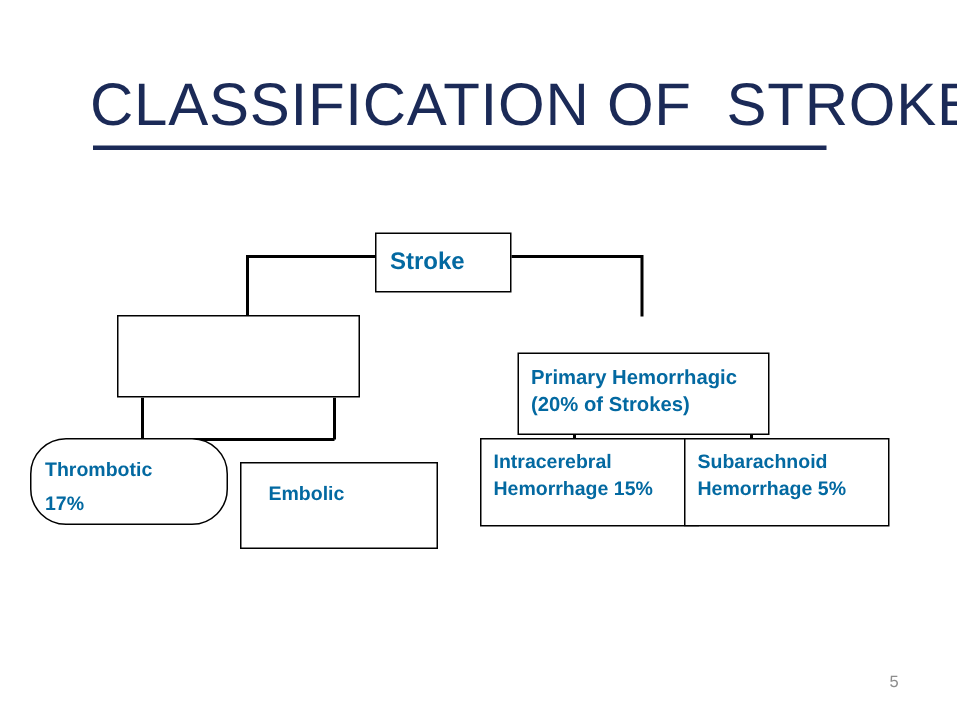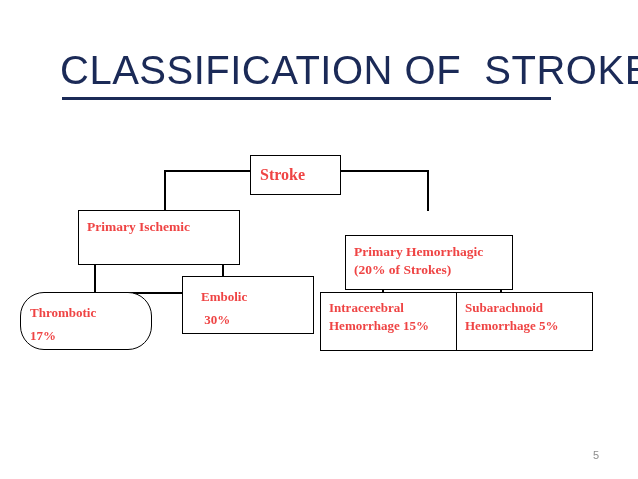--- a/index.html
+++ b/index.html
@@ -38,22 +38,22 @@
     height: 3px;
     background: #1b2a57;
   }
 
   
   .node {
     position: absolute;
     box-sizing: border-box;
     border: 1.6px solid #000000;
     background: #ffffff;
-    color: #ef4444;
-    font-family: Liberation Serif, serif;
+    color: #0369a1;
+    font-family: Liberation Sans, sans-serif;
     z-index: 3;
   }
   .node .line {
     white-space: pre;
     display: block;
   }
 
   
   #node-stroke {
     left: 250px;
@@ -99,27 +99,26 @@
     top: 292px;
     width: 132px;
     height: 58px;
     padding: 8px 0 0 9px;
     font-size: 13px;
     line-height: 23px;
     border-radius: 24px;
   }
   #node-embolic {
     left: 160px;
-    top: 276px;
+    top: 308px;
     width: 132px;
     height: 58px;
     padding: 8px 0 0 18px;
     font-size: 13px;
     line-height: 23px;
-    margin-left: 22px;
   }
   #node-intracerebral {
     left: 320px;
     top: 292px;
     width: 146px;
     height: 59px;
     padding: 6px 0 0 8px;
     font-size: 13px;
     font-weight: bold;
     line-height: 18px;
@@ -196,36 +195,34 @@
 
   <div class="conn conn-h" id="conn-hem-h"></div>
   <div class="conn conn-v" id="conn-hem-left-v"></div>
   <div class="conn conn-v" id="conn-hem-right-v"></div>
 
   <div class="node" id="node-stroke">
     <span class="line line-1">Stroke</span>
   </div>
 
   <div class="node" id="node-primary-ischemic">
-    <span class="line line-1">Primary Ischemic</span>
   </div>
 
   <div class="node" id="node-primary-hemorrhagic">
     <span class="line line-1">Primary Hemorrhagic</span>
     <span class="line line-2">(20% of Strokes)</span>
   </div>
 
   <div class="node" id="node-thrombotic">
     <span class="line line-1">Thrombotic</span>
     <span class="line line-2">17%</span>
   </div>
 
   <div class="node" id="node-embolic">
     <span class="line line-1">Embolic</span>
-    <span class="line line-2"> 30%</span>
   </div>
 
   <div class="node" id="node-intracerebral">
     <span class="line line-1">Intracerebral</span>
     <span class="line line-2">Hemorrhage 15%</span>
   </div>
 
   <div class="node" id="node-subarachnoid">
     <span class="line line-1">Subarachnoid</span>
     <span class="line line-2">Hemorrhage 5%</span>

